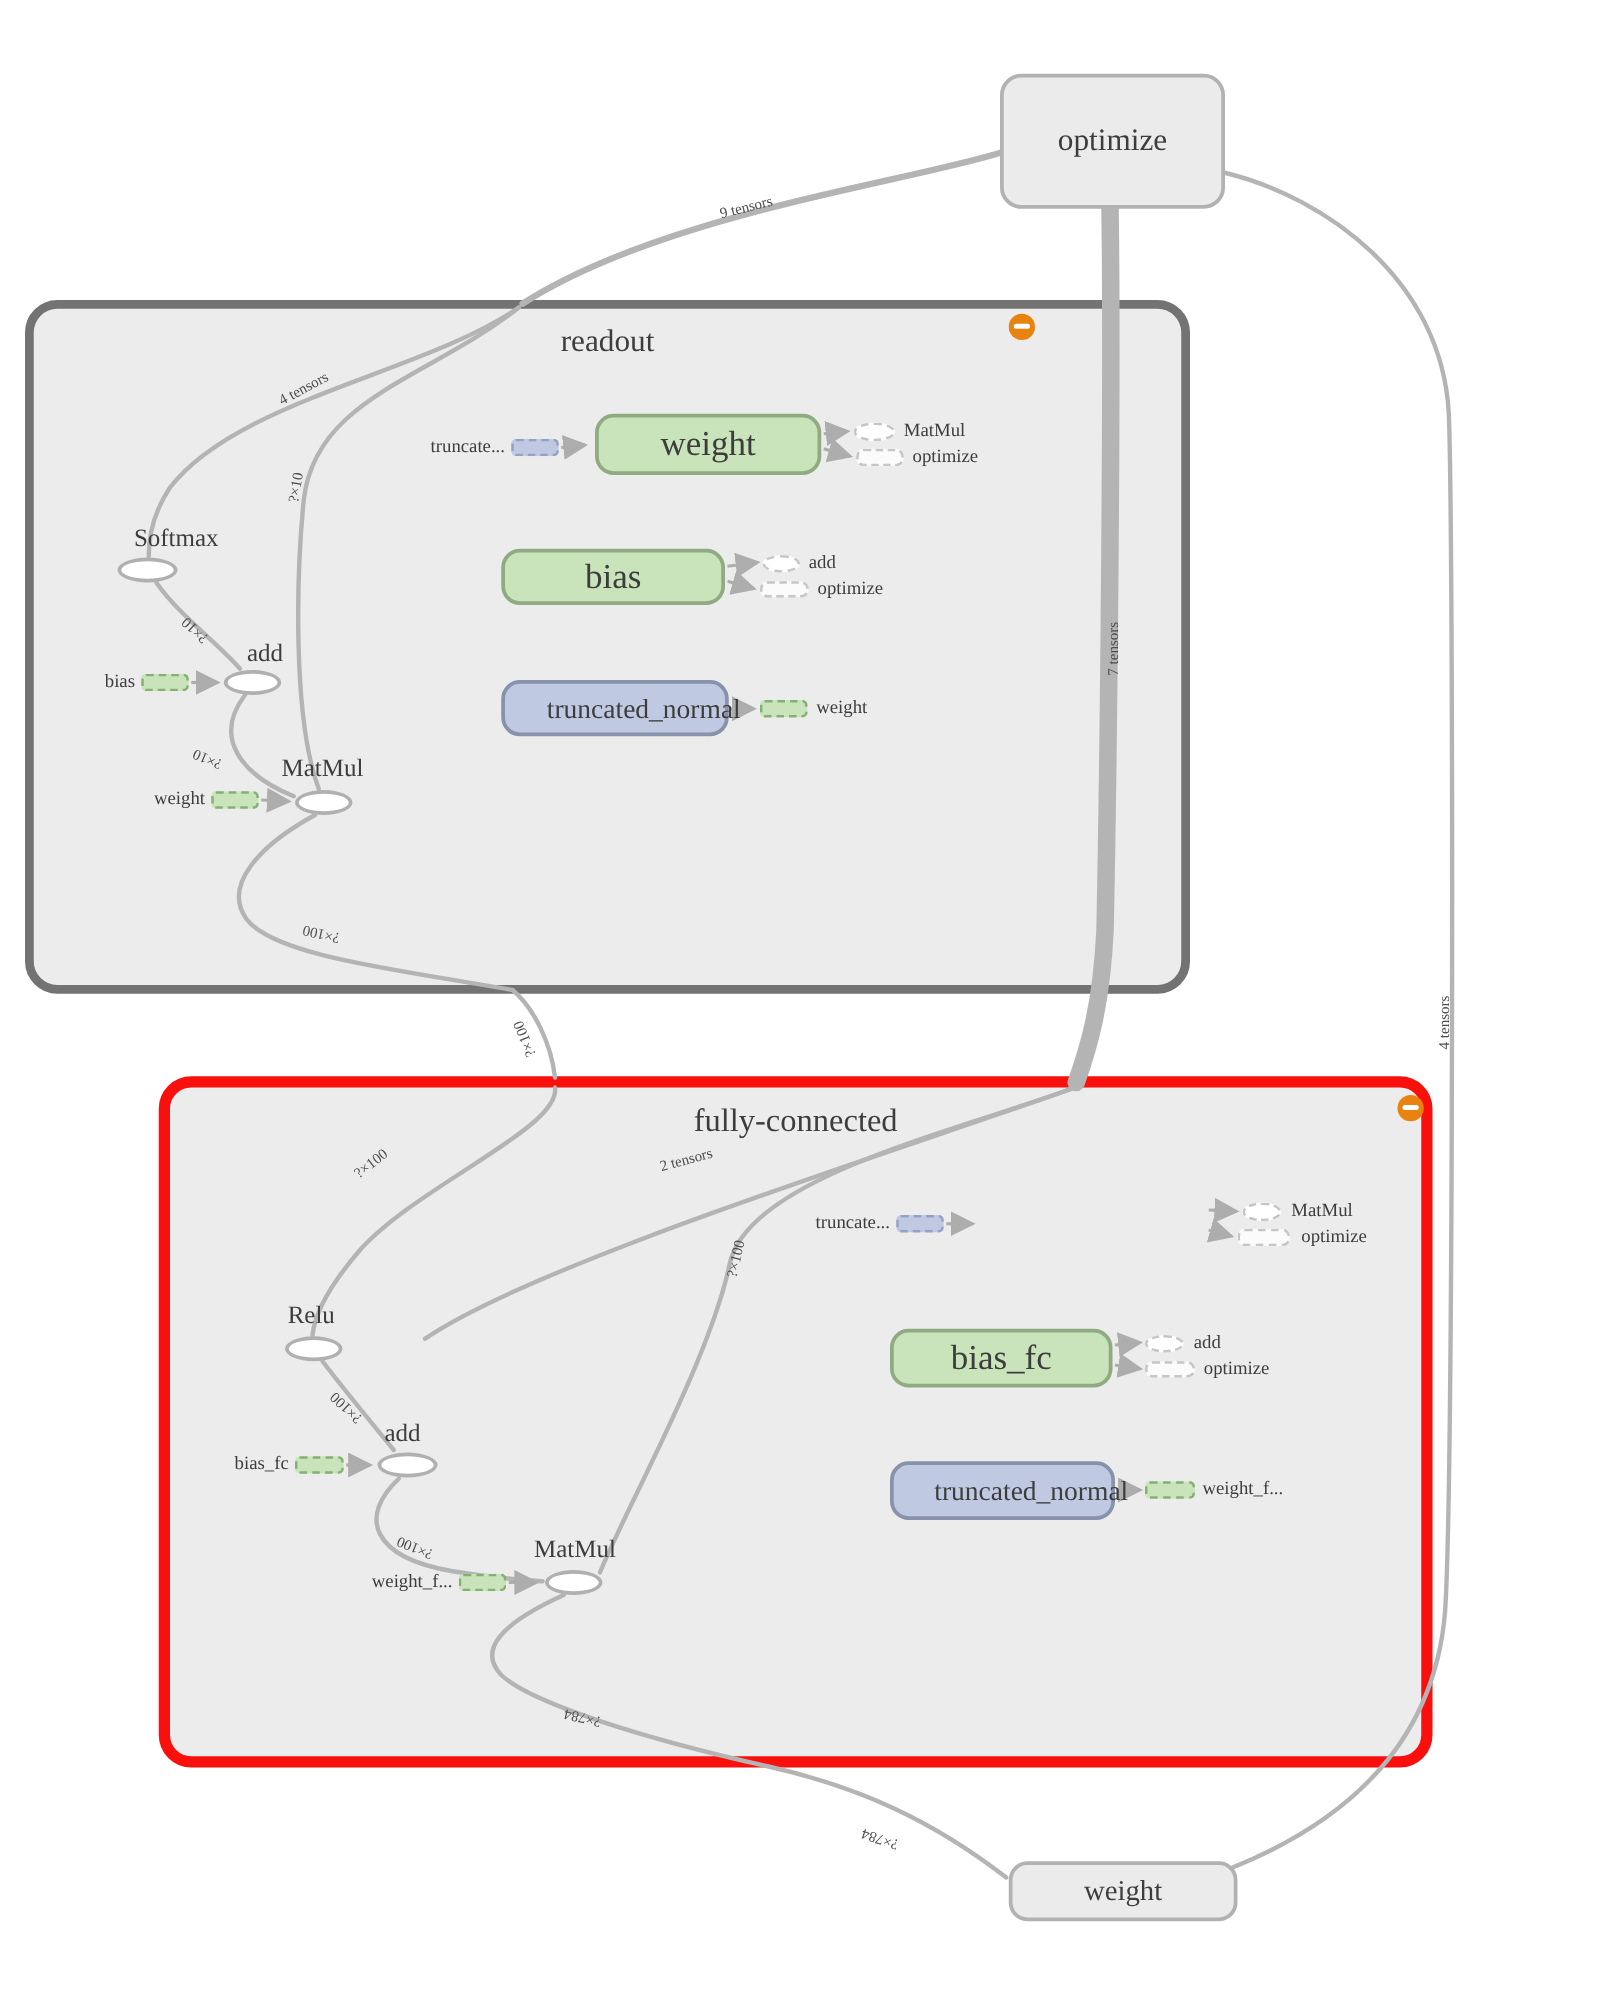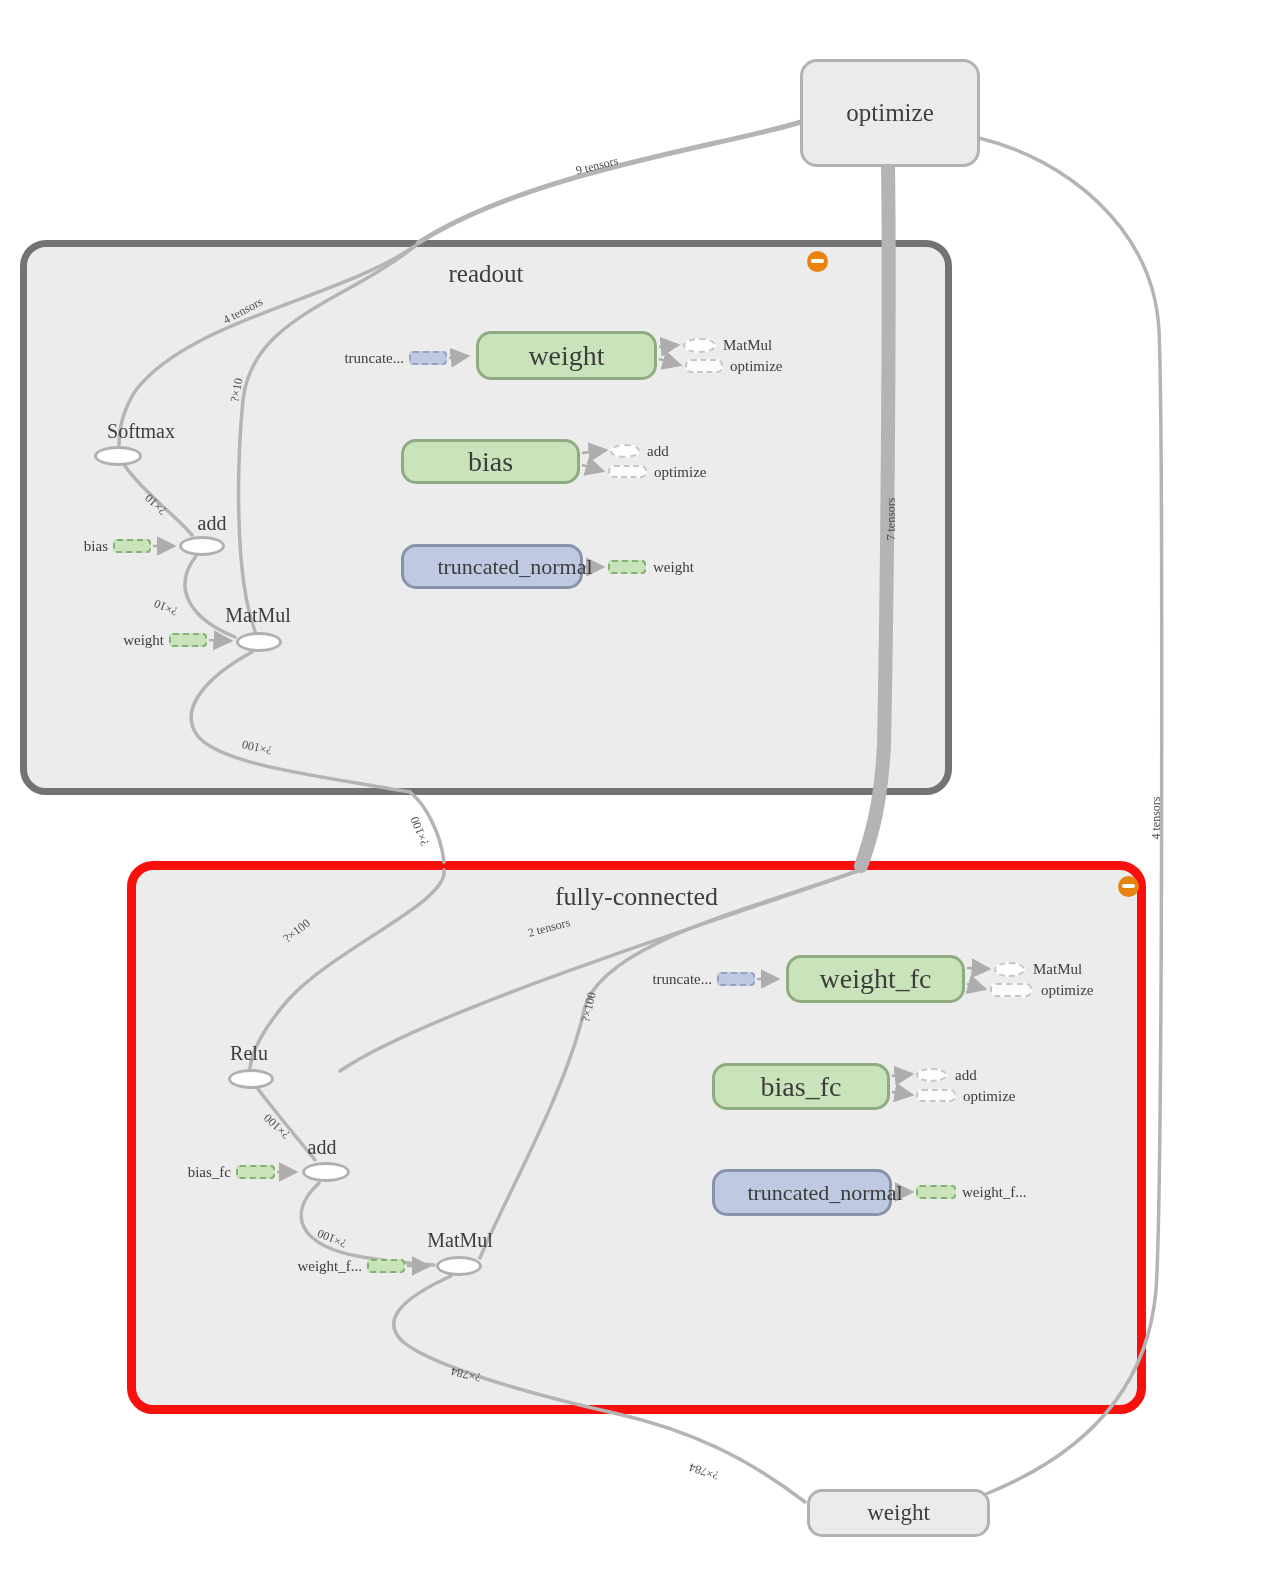--- a/index.html
+++ b/index.html
@@ -106,21 +106,20 @@
   <div class="minus" style="left:807px;top:251px;"></div>
   <div class="minus" style="left:1118px;top:876px;"></div>
 
   <div class="node gray-node fs25" style="left:800px;top:59px;width:180px;height:108px;border-radius:17px;">optimize</div>
   <div class="node gray-node fs23" style="left:807px;top:1489px;width:183px;height:48px;">weight</div>
 
   <div class="node green-node fs28" style="left:476px;top:331px;width:181px;height:49px;">weight</div>
   <div class="node green-node fs28" style="left:401px;top:439px;width:179px;height:45px;">bias</div>
   <div class="node blue-node fs22" style="left:401px;top:544px;width:182px;height:45px;">truncated_normal</div>
 
-  <div class="node green-node fs28" style="left:786px;top:955px;width:179px;height:48px;">weight_fc</div>
   <div class="node green-node fs28" style="left:712px;top:1063px;width:178px;height:47px;">bias_fc</div>
   <div class="node blue-node fs22" style="left:712px;top:1169px;width:180px;height:47px;">truncated_normal</div>
 
   <div class="op" style="left:94px;top:446px;width:48px;height:20px;"></div>
   <div class="op-label" style="left:117px;top:431px;margin-left:24px;">Softmax</div>
   <div class="op" style="left:179px;top:536px;width:46px;height:20px;"></div>
   <div class="op-label" style="left:212px;top:523px;">add</div>
   <div class="op" style="left:236px;top:632px;width:46px;height:20px;"></div>
   <div class="op-label" style="left:258px;top:615px;">MatMul</div>
 

